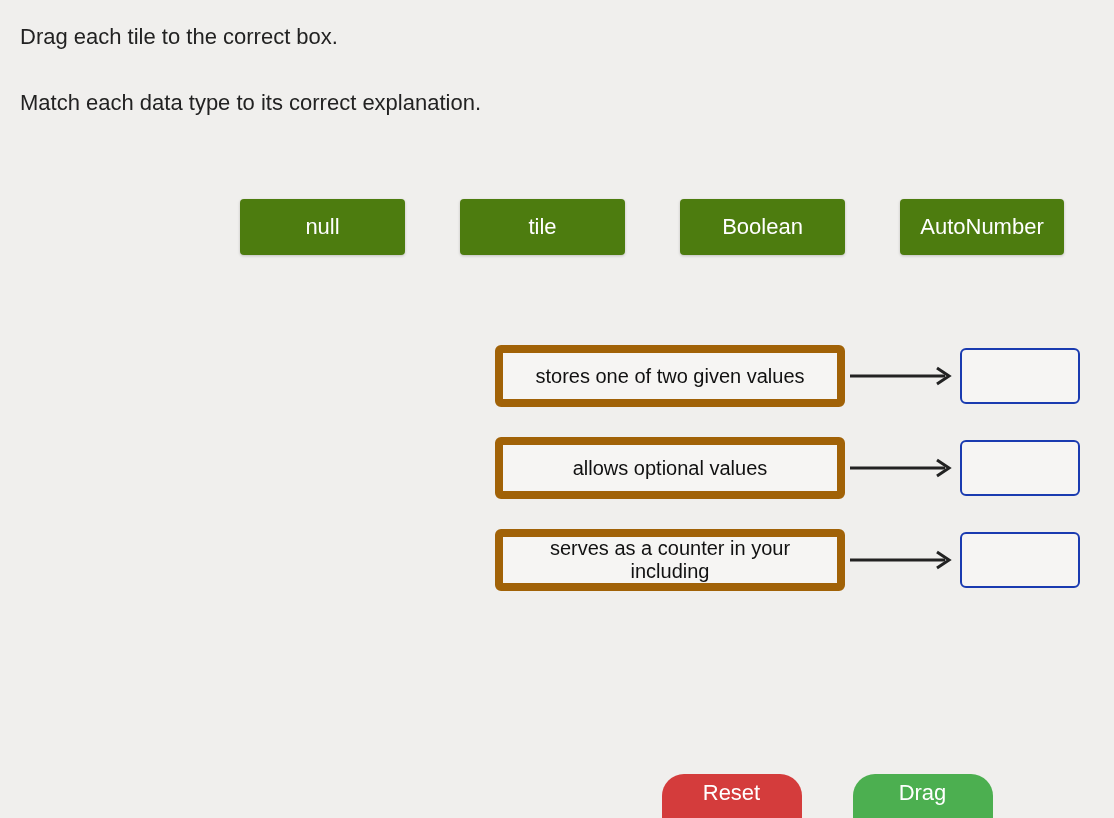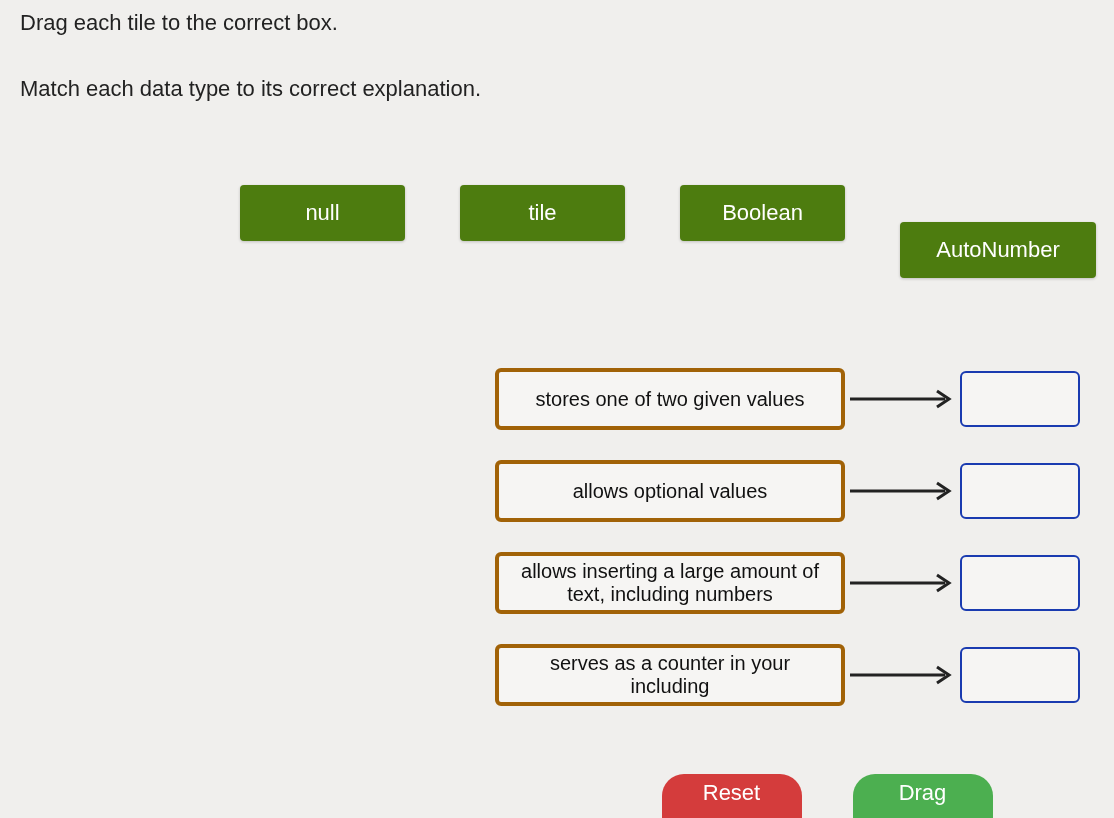--- a/index.html
+++ b/index.html
@@ -9,21 +9,21 @@
     }
     body {
       font-family: Arial, Helvetica, sans-serif;
       background: #f0efed;
       width: 1114px;
       height: 818px;
       overflow: hidden;
       position: relative;
     }
     .header {
-      padding: 10px 20px 0 20px;
+      padding: 24px 20px 0 20px;
     }
     .instruction {
       font-size: 22px;
       color: #222;
       margin-bottom: 40px;
     }
     .prompt {
       font-size: 22px;
       color: #222;
       margin-bottom: 83px;
@@ -41,38 +41,37 @@
       height: 56px;
       display: flex;
       align-items: center;
       justify-content: center;
       border-radius: 4px;
       cursor: grab;
       user-select: none;
       box-shadow: 0 1px 3px rgba(0,0,0,0.2);
     }
     .tile:last-child {
-      width: 196px;
-      margin-top: 37px;
+      width: 164px;
     }
     .match-area {
       margin-top: 90px;
       padding-left: 495px;
       display: flex;
       flex-direction: column;
       gap: 30px;
     }
     .match-row {
       display: flex;
       align-items: center;
     }
     .description-box {
       width: 350px;
       height: 62px;
-      border: 4px solid #a16207;
+      border: 8px solid #a16207;
       border-radius: 6px;
       background: #f6f5f3;
       display: flex;
       align-items: center;
       justify-content: center;
       text-align: center;
       font-size: 20px;
       color: #111;
       padding: 4px 10px;
     }
@@ -145,28 +144,20 @@
 
   <div class="match-row">
     <div class="description-box">allows optional values</div>
     <svg class="arrow-svg" viewBox="0 0 115 22">
       <line x1="5" y1="11" x2="100" y2="11" stroke="#222" stroke-width="3"></line>
       <polyline points="92,3 104,11 92,19" fill="none" stroke="#222" stroke-width="3"></polyline>
     </svg>
     <div class="drop-box"></div>
   </div>
 
-  <div class="match-row">
-    <div class="description-box">allows inserting a large amount of text, including numbers</div>
-    <svg class="arrow-svg" viewBox="0 0 115 22">
-      <line x1="5" y1="11" x2="100" y2="11" stroke="#222" stroke-width="3"></line>
-      <polyline points="92,3 104,11 92,19" fill="none" stroke="#222" stroke-width="3"></polyline>
-    </svg>
-    <div class="drop-box"></div>
-  </div>
 
   <div class="match-row">
     <div class="description-box">serves as a counter in your including</div>
     <svg class="arrow-svg" viewBox="0 0 115 22">
       <line x1="5" y1="11" x2="100" y2="11" stroke="#222" stroke-width="3"></line>
       <polyline points="92,3 104,11 92,19" fill="none" stroke="#222" stroke-width="3"></polyline>
     </svg>
     <div class="drop-box"></div>
   </div>
 </div>

